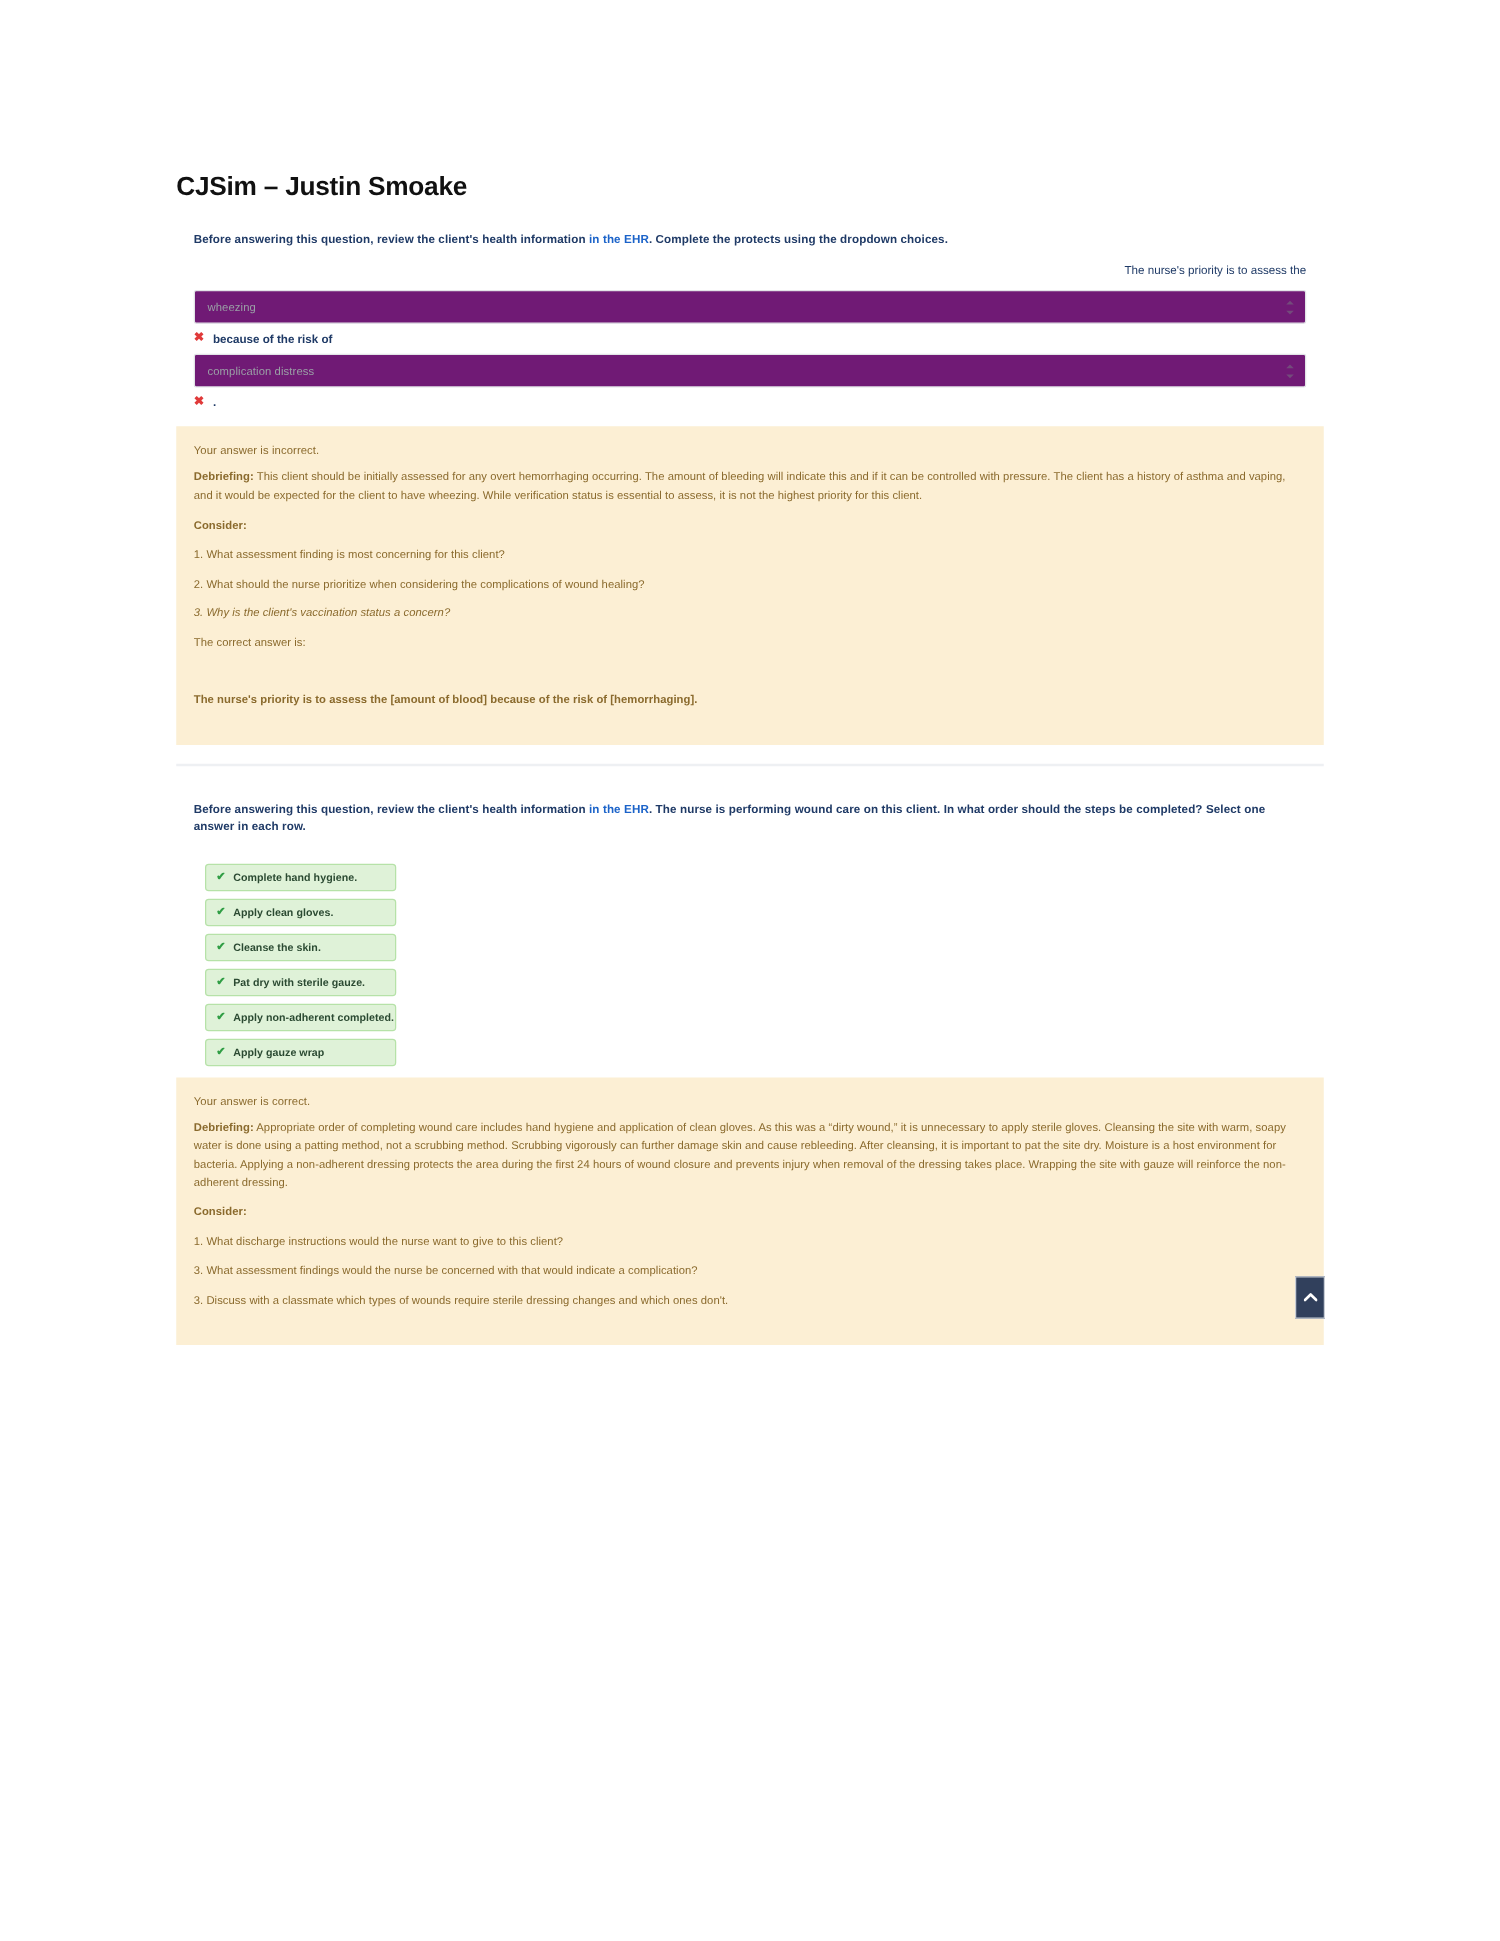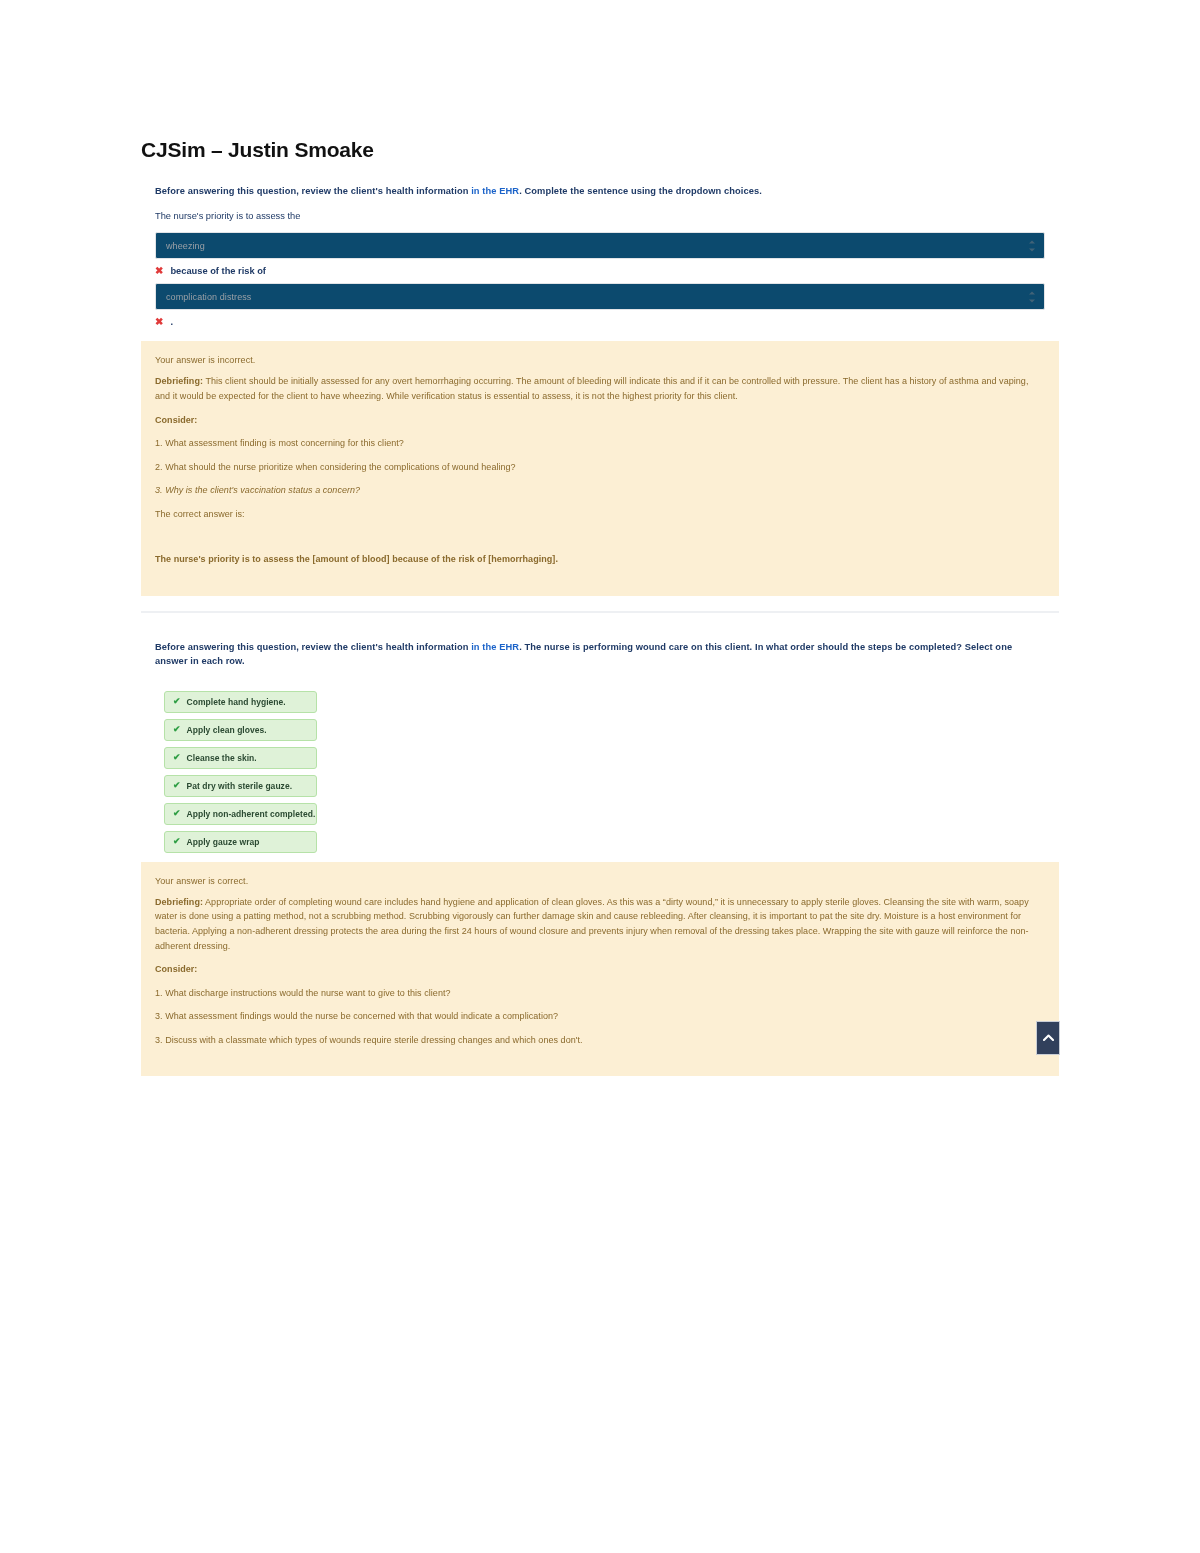--- a/index.html
+++ b/index.html
@@ -54,26 +54,27 @@
     padding: 8px 14px 0 14px;
   }
   .q-stem .lnk { color: #1b63c9; }
 
   .q-lead {
     font-size: 9.3px;
     color: #1f3a66;
     line-height: 1.5;
     padding: 12px 14px 6px 14px;
     font-weight: 400;
+    text-align: right;
   }
 
   .select-field {
     margin: 2px 14px 0 14px;
     height: 27px;
-    background: #0c4a6e;
+    background: #701a75;
     border: 1px solid #e2e4e7;
     border-radius: 2px;
     display: flex;
     align-items: center;
     padding: 0 10px;
     position: relative;
   }
   .select-field .sel-val {
     font-size: 9px;
     color: #9aa0a6;
@@ -203,21 +204,21 @@
 </head>
 <body>
 
 <div class="page">
 
   <div class="page-title">CJSim – Justin Smoake</div>
 
   <div class="content" style="top:176px;">
 
     <div class="q-stem">
-      <span>Before answering this question, review the client's health information </span><span class="lnk">in the EHR</span><span>. Complete the sentence using the dropdown choices.</span>
+      <span>Before answering this question, review the client's health information </span><span class="lnk">in the EHR</span><span>. Complete the protects using the dropdown choices.</span>
     </div>
 
     <div class="q-lead">The nurse's priority is to assess the</div>
 
     <div class="select-field">
       <span class="sel-val">wheezing</span>
       <span class="sel-arrow">
         <i class="up"></i>
           <i class="down"></i>
       </span>

